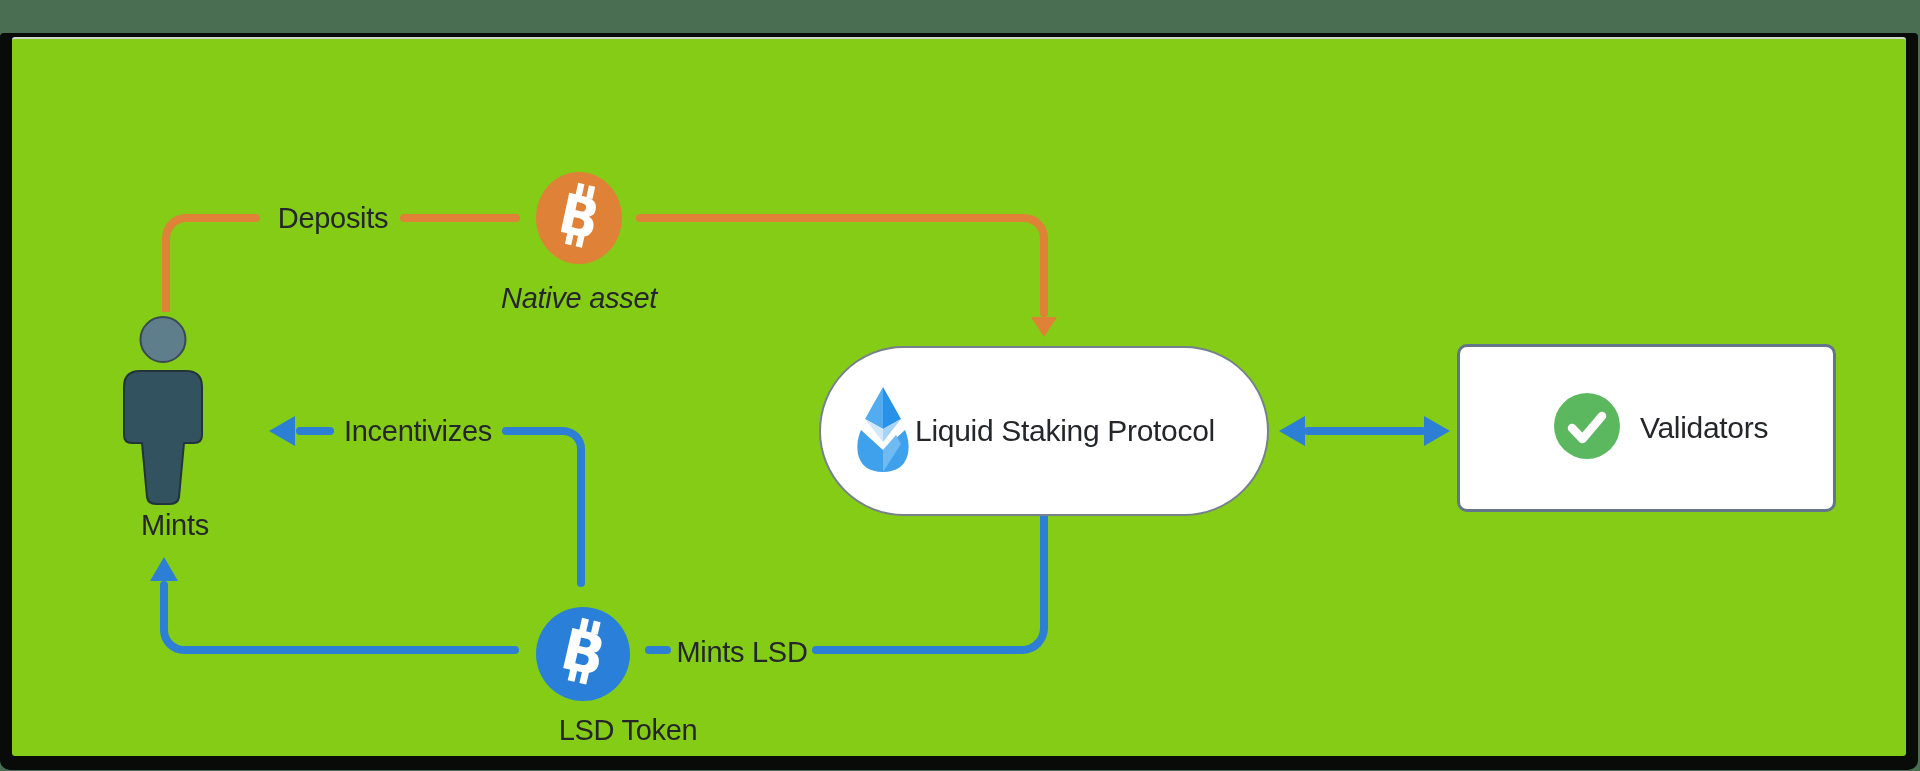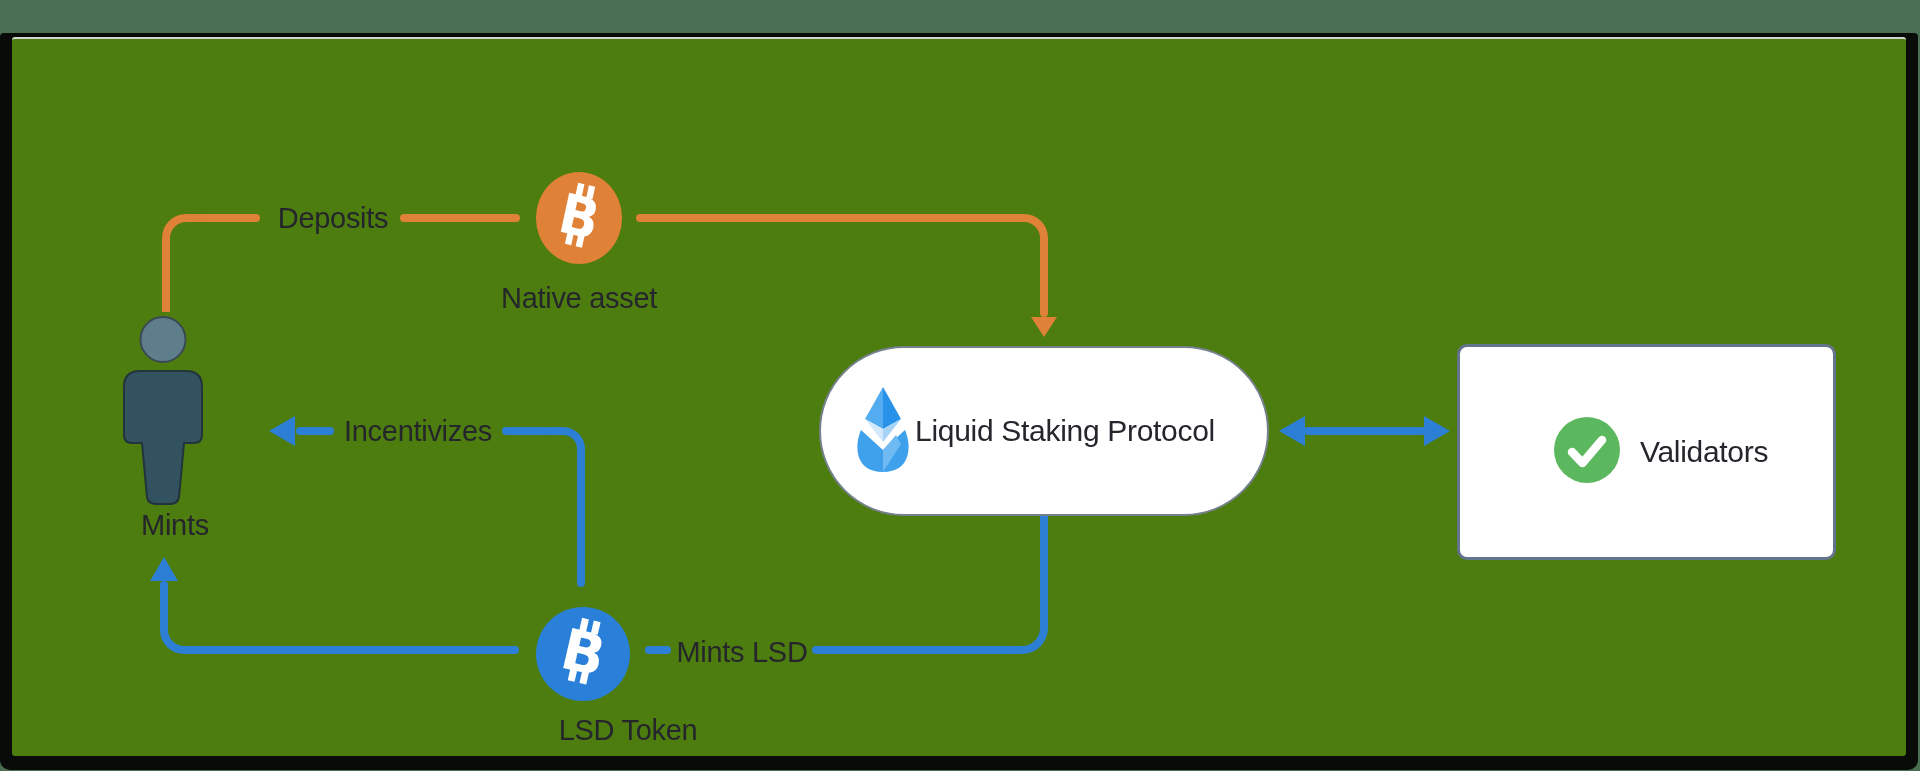--- a/index.html
+++ b/index.html
@@ -1,39 +1,39 @@
 <!DOCTYPE html>
 <html><head>
 <meta charset="utf-8">
 <style>
   html,body{margin:0;padding:0;background:#4A6E52;}
   .page{position:relative;width:1920px;height:771px;background:#4A6E52;overflow:hidden;
         font-family:"Liberation Sans",sans-serif;}
   .frame{position:absolute;left:0;top:33px;width:1918px;height:737px;background:#080B08;
          border-radius:4px 4px 10px 10px;}
-  .canvas{position:absolute;left:12px;top:4px;width:1894px;height:717px;background:#4d7c0f;
+  .canvas{position:absolute;left:12px;top:4px;width:1894px;height:717px;background:#84cc16;
           border-top:2px solid #CFD5CF;border-radius:3px;}
   
   .abs{position:absolute;}
   
   .seg{position:absolute;border-radius:4px;}
   .seg.orange{background:#E08138;}
   .seg.blue{background:#2C7FD4;}
   
   .corner{position:absolute;}
   
   .lbl{position:absolute;transform:translate(-50%,-50%);white-space:nowrap;
        color:#25262B;font-size:29px;letter-spacing:-0.3px;}
   
   .pill{position:absolute;left:807px;top:307px;width:450px;height:170px;background:#fff;
         border:2px solid #76818D;border-radius:85px;box-sizing:border-box;
         display:flex;align-items:center;padding-left:31px;gap:1px;}
   .pill-label{color:#25262B;font-size:30px;letter-spacing:-0.3px;}
   
-  .valbox{position:absolute;left:1445px;top:305px;width:379px;height:216px;background:#fff;
+  .valbox{position:absolute;left:1445px;top:305px;width:379px;height:168px;background:#fff;
           border:3px solid #64748B;border-radius:10px;box-sizing:border-box;
           display:flex;align-items:center;justify-content:center;gap:20px;padding-left:29px;}
   .val-label{color:#25262B;font-size:30px;letter-spacing:-0.3px;}
   
   .ah{position:absolute;width:0;height:0;}
 </style>
 </head>
 <body>
 
 <div class="page">
@@ -62,21 +62,21 @@
             <g transform="rotate(13 48 48)">
               <rect x="39" y="13" width="7" height="13" fill="#fff"></rect>
               <rect x="51" y="13" width="7" height="13" fill="#fff"></rect>
               <rect x="39" y="64" width="7" height="13" fill="#fff"></rect>
               <rect x="51" y="64" width="7" height="13" fill="#fff"></rect>
               <text x="48" y="66" text-anchor="middle" font-family="'DejaVu Sans',sans-serif" font-size="56" font-weight="bold" fill="#fff">B</text>
             </g>
           </svg>
         </span>
       </div>
-      <div class="lbl" style="left:567px;top:259px;">Native asset</div>
+      <div class="lbl" style="left:567px;top:259px;font-style:italic;">Native asset</div>
 
       <div class="abs" style="left:110px;top:276px;">
         <span>
           <svg width="82" height="190" viewBox="0 0 82 190">
             <circle cx="41" cy="24.5" r="22.5" fill="#5F7E8B" stroke="#394A54" stroke-width="2"></circle>
             <path d="M2,120 L2,72 Q2,56 18,56 L64,56 Q80,56 80,72 L80,120 Q80,128 72,128 L62,128
                      L57,182 Q56,189 48,189 L34,189 Q26,189 25,182 L20,128 L10,128 Q2,128 2,120 Z" fill="#32525F" stroke="#22333C" stroke-width="2" stroke-linejoin="round"></path>
           </svg>
         </span>
       </div>

